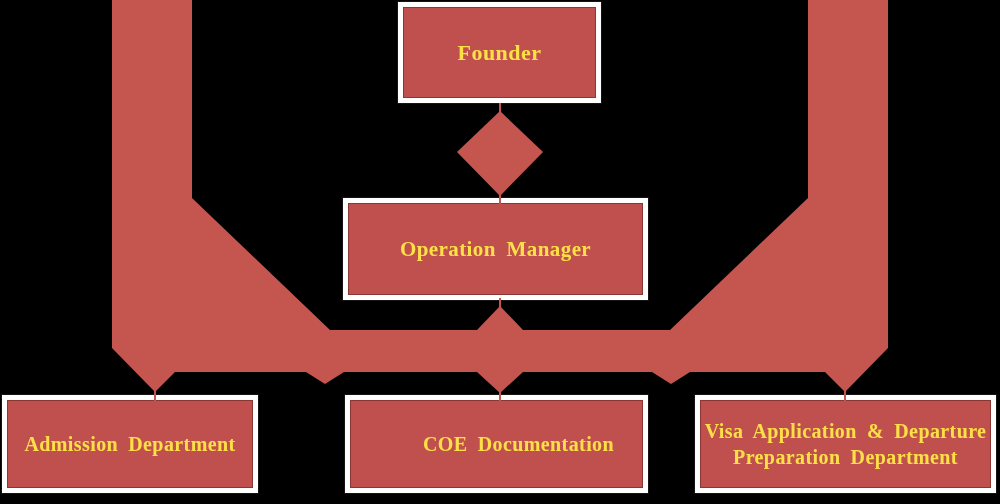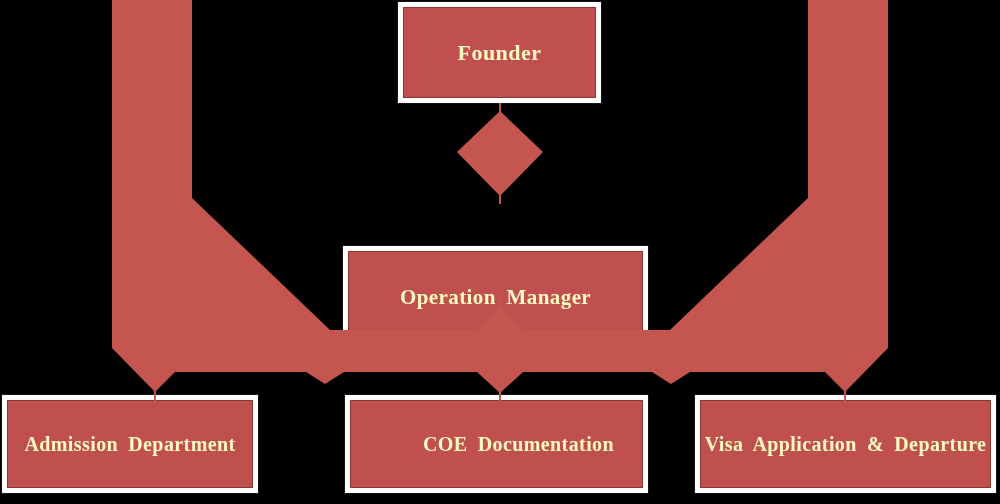--- a/index.html
+++ b/index.html
@@ -6,25 +6,25 @@
   .canvas{
     position:relative;width:1000px;height:504px;background:#000000;
     font-family:"Liberation Serif","DejaVu Serif",serif;overflow:hidden;
   }
   .connectors{position:absolute;left:0;top:0;z-index:2;pointer-events:none;}
   .node{
     position:absolute;box-sizing:border-box;z-index:1;
     background:#c0504d;border:5px solid #ffffff;
     box-shadow:inset 0 0 0 1px rgba(74,22,20,.45), 0 0 0 1px #171313;
     display:flex;flex-direction:column;align-items:center;justify-content:center;
-    color:#fef9c3;font-weight:bold;text-align:center;
+    color:#fde047;font-weight:bold;text-align:center;
   }
   .node .line{display:block;white-space:nowrap;word-spacing:.24em;letter-spacing:.02em;}
   .node-founder{left:398px;top:2px;width:203px;height:101px;font-size:22px;}
-  .node-om{left:343px;top:198px;width:305px;height:102px;font-size:21px;margin-top:48px;}
+  .node-om{left:343px;top:198px;width:305px;height:102px;font-size:21px;}
   .node-admission{left:2px;top:395px;width:256px;height:98px;font-size:20px;}
   .node-coe{left:345px;top:395px;width:303px;height:98px;font-size:20px;line-height:1.32;padding-left:44px;}
   .node-visa{left:695px;top:395px;width:301px;height:98px;font-size:20px;line-height:1.32;}
 </style>
 </head>
 <body>
 
 <div class="canvas">
 
   <svg class="connectors" width="1000" height="504" viewBox="0 0 1000 504">
@@ -52,15 +52,16 @@
   <div class="node node-admission">
     <span class="line">Admission Department</span>
   </div>
 
   <div class="node node-coe">
     <span class="line">COE Documentation</span>
   </div>
 
   <div class="node node-visa">
     <span class="line">Visa Application &amp; Departure</span>
+    <span class="line">Preparation Department</span>
   </div>
 
 </div>
 
 </body></html>

